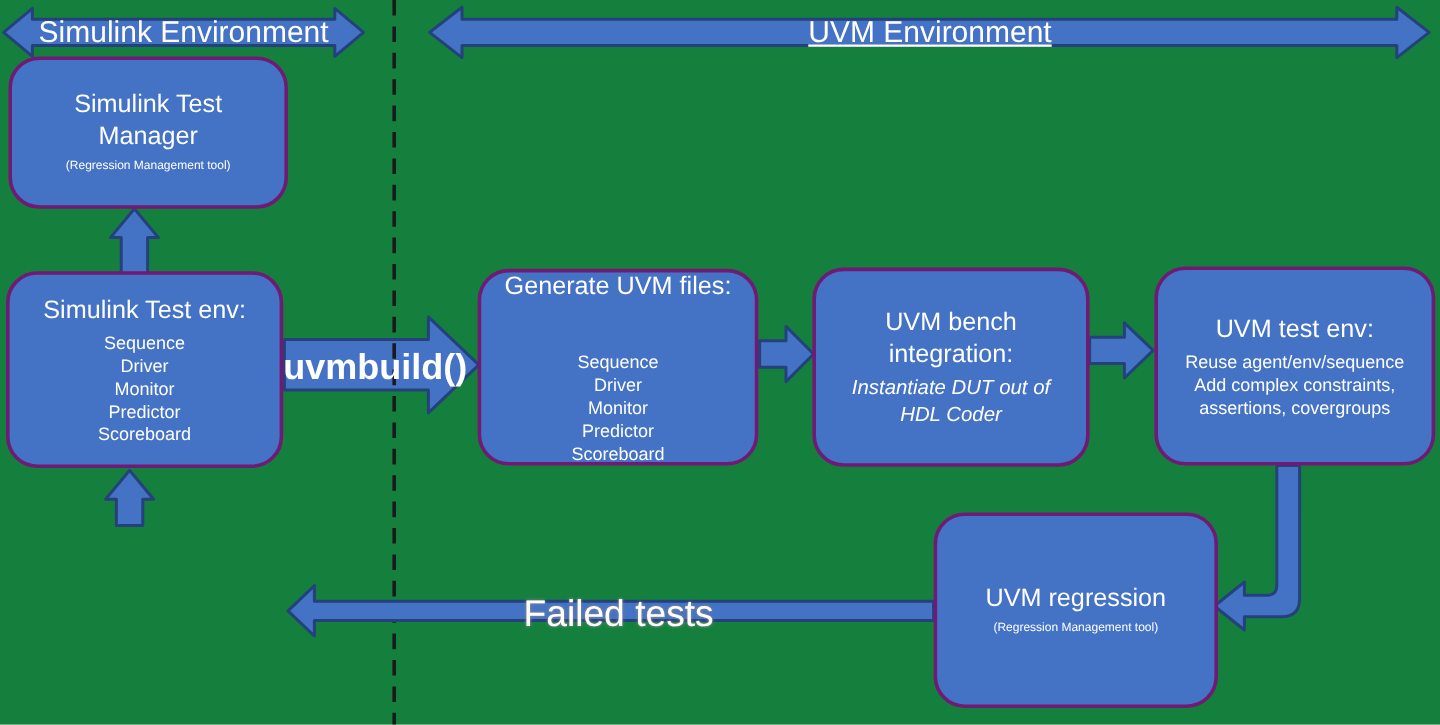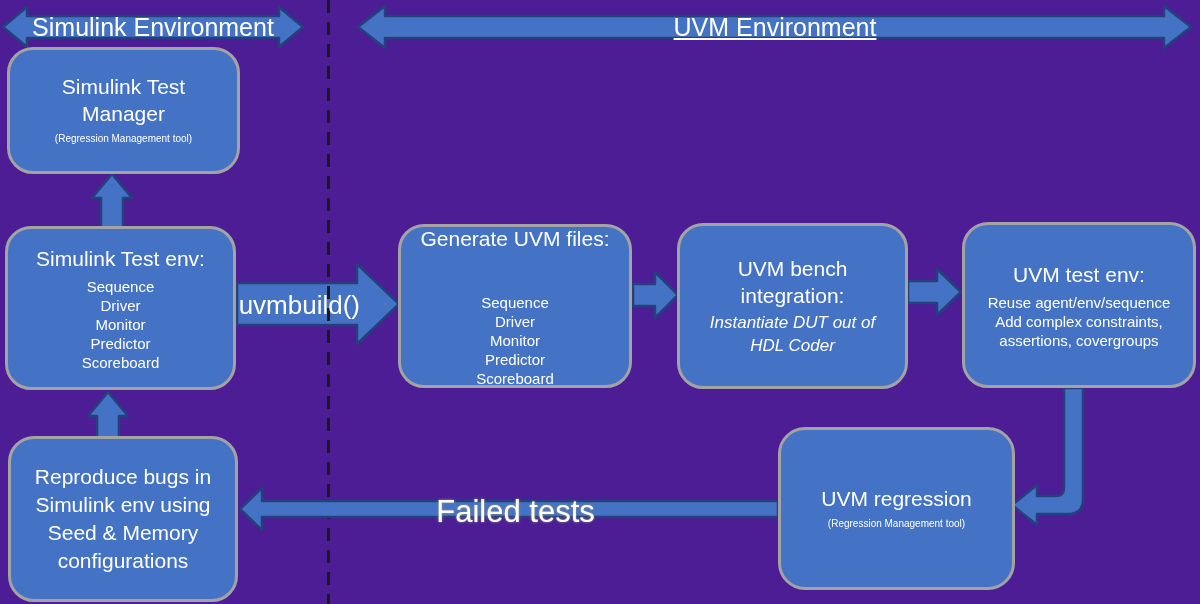--- a/index.html
+++ b/index.html
@@ -1,34 +1,34 @@
 <!DOCTYPE html>
 <html><head>
 <meta charset="utf-8">
 <style>
   * { box-sizing: border-box; }
   html, body { margin: 0; padding: 0; background: #fff; }
   .canvas {
     position: relative;
     width: 1200px;
     height: 604px;
-    background: #4c1d95;
+    background: #15803d;
     overflow: hidden;
     font-family: "Liberation Sans", sans-serif;
   }
   .layer-svg {
     position: absolute;
     left: 0; top: 0;
     width: 1200px; height: 604px;
   }
   
   .box {
     position: absolute;
     background: #4472C4;
-    border: 3px solid #a3a3a3;
+    border: 3px solid #701a75;
     border-radius: 26px;
     color: #ffffff;
     display: flex;
     flex-direction: column;
     align-items: center;
     justify-content: center;
     text-align: center;
   }
   .box-title   { font-size: 21px; line-height: 27px; }
   .box-sub     { font-size: 10px; line-height: 18px; margin-top: 3px; }
@@ -40,21 +40,21 @@
   #b-manager .box-title { width: 160px; }
   #b-manager .box-sub   { width: 190px; }
 
   #b-sltestenv  { left: 5px;   top: 226px; width: 231px; height: 164px; }
   #b-generate   { left: 398px; top: 224px; width: 234px; height: 164px; gap: 36px; }
   #b-bench      { left: 677px; top: 223px; width: 231px; height: 166px; }
   #b-bench .box-title { width: 170px; }
   #b-bench .box-note  { width: 190px; }
 
   #b-uvmtestenv { left: 962px; top: 222px; width: 234px; height: 166px; }
-  #b-regression { left: 778px; top: 427px; width: 237px; height: 163px; border-radius: 27px; }
+  #b-regression { left: 778px; top: 427px; width: 237px; height: 163px; }
   #b-regression .box-sub { width: 200px; }
 
   #b-reproduce  { left: 8px;   top: 436px; width: 230px; height: 166px; }
   #b-reproduce .box-title { width: 180px; line-height: 28px; }
 
   
   .banner-label {
     position: absolute;
     color: #ffffff;
     font-size: 25px;
@@ -62,23 +62,24 @@
     text-align: center;
     white-space: nowrap;
   }
   #lbl-simulink-env { left: 3px;   top: 13px; width: 300px; }
   #lbl-uvm-env      { left: 358px; top: 13px; width: 834px; text-decoration: underline; }
 
   #lbl-uvmbuild {
     position: absolute;
     left: 236px; top: 290px; width: 124px;
     color: #ffffff;
-    font-size: 26px;
+    font-size: 30px;
     text-align: right;
     white-space: nowrap;
+    font-weight: bold;
   }
   #lbl-failedtests {
     position: absolute;
     left: 428px; top: 494px; width: 175px;
     color: #ffffff;
     font-size: 31px;
     text-align: center;
     white-space: nowrap;
     text-shadow: 0 0 3px #8d8d8d, 0 0 1px #9a9a9a;
   }
@@ -153,20 +154,17 @@
       <span>Add complex constraints,</span>
       <span>assertions, covergroups</span>
     </div>
   </div>
 
   <div class="box" id="b-regression">
     <div class="box-title">UVM regression</div>
     <div class="box-sub">(Regression Management tool)</div>
   </div>
 
-  <div class="box" id="b-reproduce">
-    <div class="box-title">Reproduce bugs in Simulink env using Seed &amp; Memory configurations</div>
-  </div>
 
   <div id="lbl-uvmbuild">uvmbuild()</div>
   <div id="lbl-failedtests">Failed tests</div>
 
 </div>
 
 </body></html>

